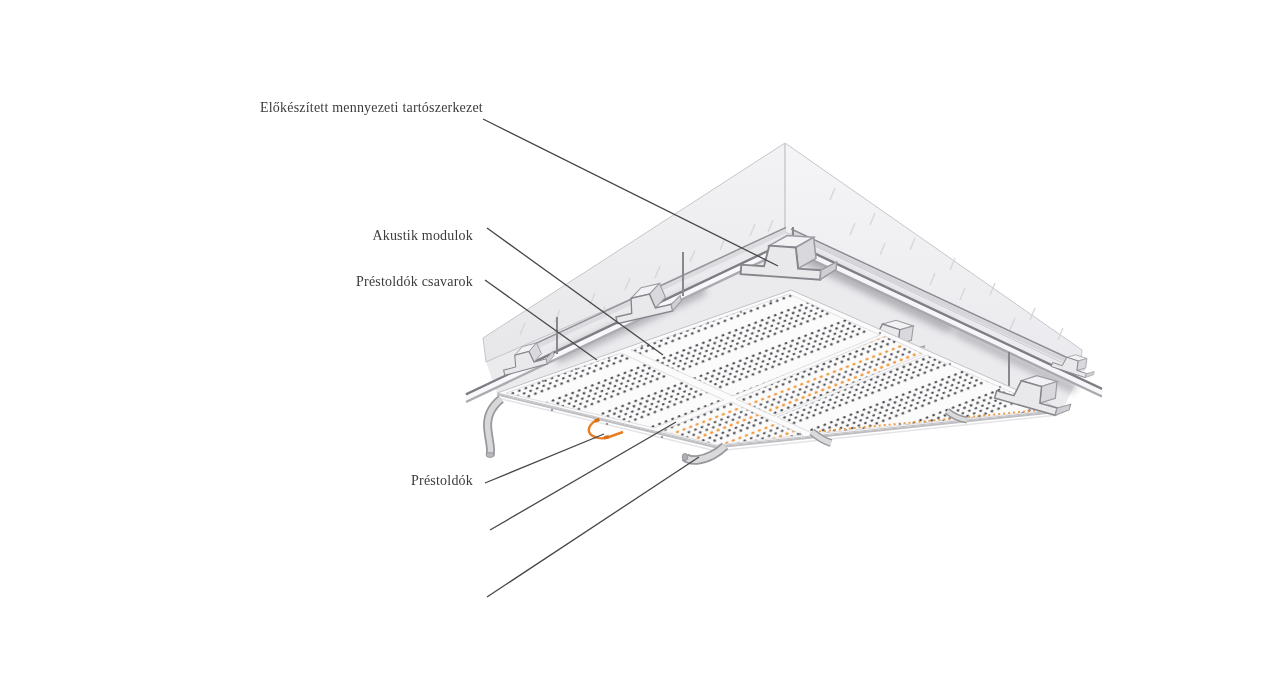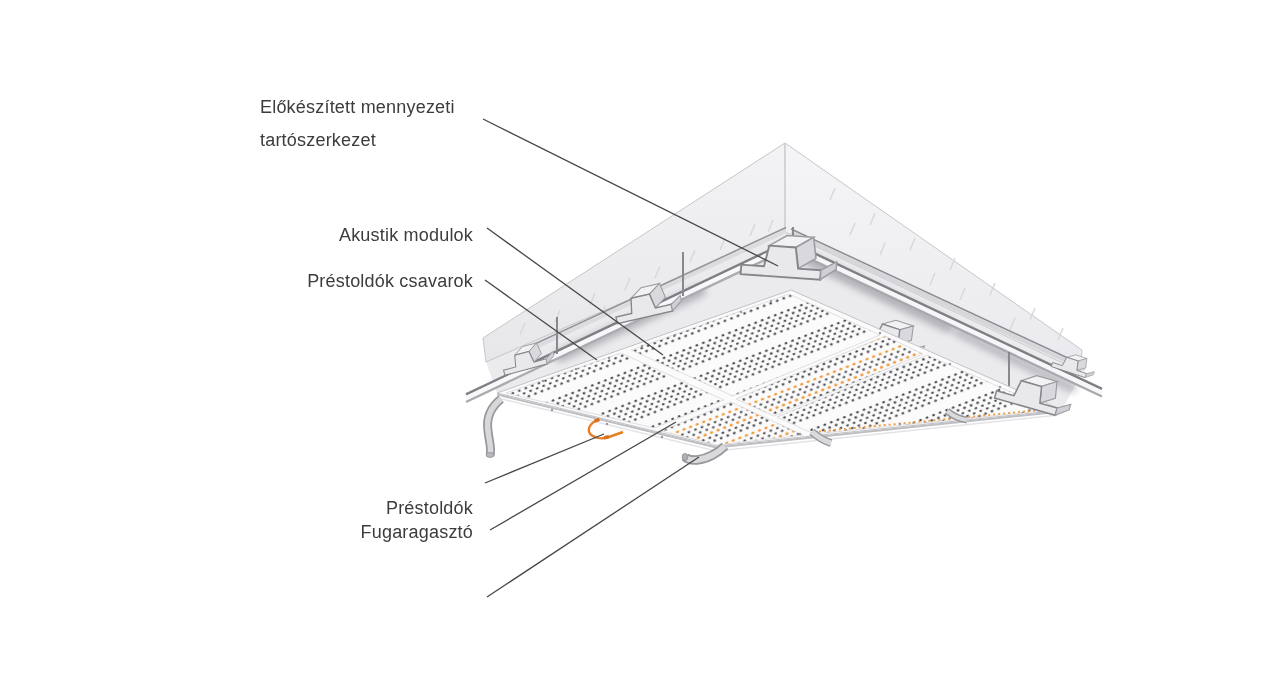--- a/index.html
+++ b/index.html
@@ -6,24 +6,25 @@
     margin: 0; padding: 0; background: #ffffff;
     font-family: "Liberation Sans", sans-serif;
   }
   .stage {
     position: relative; width: 1280px; height: 674px;
     background: #ffffff; overflow: hidden;
   }
   .stage svg { position: absolute; left: 0; top: 0; }
   .diagram-label {
     position: absolute;
-    font-size: 18px; line-height: 33px;
+    font-size: 14px; line-height: 33px;
     letter-spacing: 0.2px;
     color: #3c3c3c;
     white-space: nowrap;
+    font-family: Liberation Serif, serif;
   }
   .diagram-label.wrap { white-space: normal; width: 256px; }
   .diagram-label.right { text-align: left; }
 </style>
 </head>
 <body>
 
 <div class="stage">
 
   <svg width="1280" height="674" viewBox="0 0 1280 674" xmlns="http://www.w3.org/2000/svg">
@@ -175,15 +176,14 @@
       <line x1="485" y1="280" x2="597" y2="360"></line>
       <line x1="485" y1="483" x2="604" y2="434"></line>
       <line x1="490" y1="530" x2="676" y2="422"></line>
       <line x1="487" y1="597" x2="699" y2="457"></line>
     </g>
   </svg>
 
   <div class="diagram-label wrap" style="left:260px; top:91px;">Előkészített mennyezeti tartószerkezet</div>
   <div class="diagram-label right" style="right:807px; top:219px;">Akustik modulok</div>
   <div class="diagram-label right" style="right:807px; top:265px;">Préstoldók csavarok</div>
-  <div class="diagram-label right" style="right:807px; top:492px;">Préstoldók</div>
-  <div class="diagram-label right" style="right:807px; top:516px;">Fugaragasztó</div>
+  <div class="diagram-label right" style="right:807px; top:464px;">Préstoldók</div>
 </div>
 
 </body></html>

